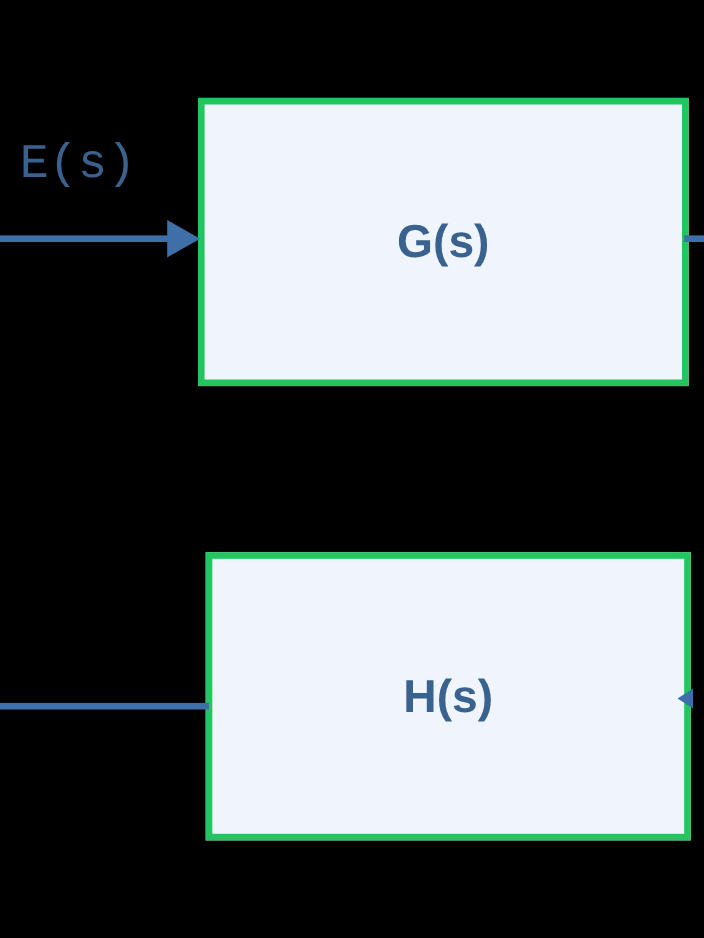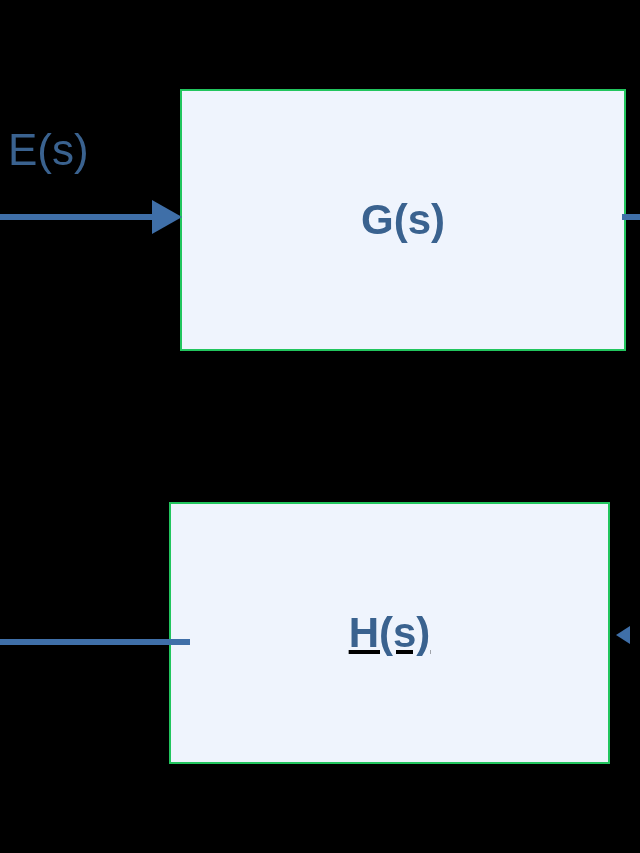--- a/index.html
+++ b/index.html
@@ -11,21 +11,21 @@
     position: relative;
     width: 640px;
     height: 853px;
     background: #000000;
     overflow: hidden;
     font-family: "Liberation Sans", sans-serif;
   }
   .block {
     position: absolute;
     background: #eff4fd;
-    border: 2px solid #22c55e;
+    border: 6px solid #22c55e;
     box-sizing: border-box;
     display: flex;
     align-items: center;
     justify-content: center;
   }
   .block-label {
     font-family: "Liberation Sans", sans-serif;
     font-weight: bold;
     font-size: 42px;
     color: #3a628f;
@@ -33,39 +33,39 @@
     line-height: 1;
     user-select: none;
   }
   #block-gs {
     left: 180px;
     top: 89px;
     width: 446px;
     height: 262px;
   }
   #block-hs {
-    left: 169px;
+    left: 187px;
     top: 502px;
     width: 441px;
     height: 262px;
-    text-decoration: underline;
   }
   .signal-label {
     position: absolute;
     font-family: "Liberation Sans", sans-serif;
     font-weight: normal;
     font-size: 44px;
     color: #3a628f;
     line-height: 1;
     white-space: nowrap;
     user-select: none;
   }
   #label-es {
-    left: 8px;
+    left: 18px;
     top: 128px;
+    font-family: Liberation Mono, monospace;
   }
   #label-bs {
     left: 44px;
     top: 553px;
   }
   .wire {
     position: absolute;
     background: #3f6fa8;
     height: 6px;
   }

